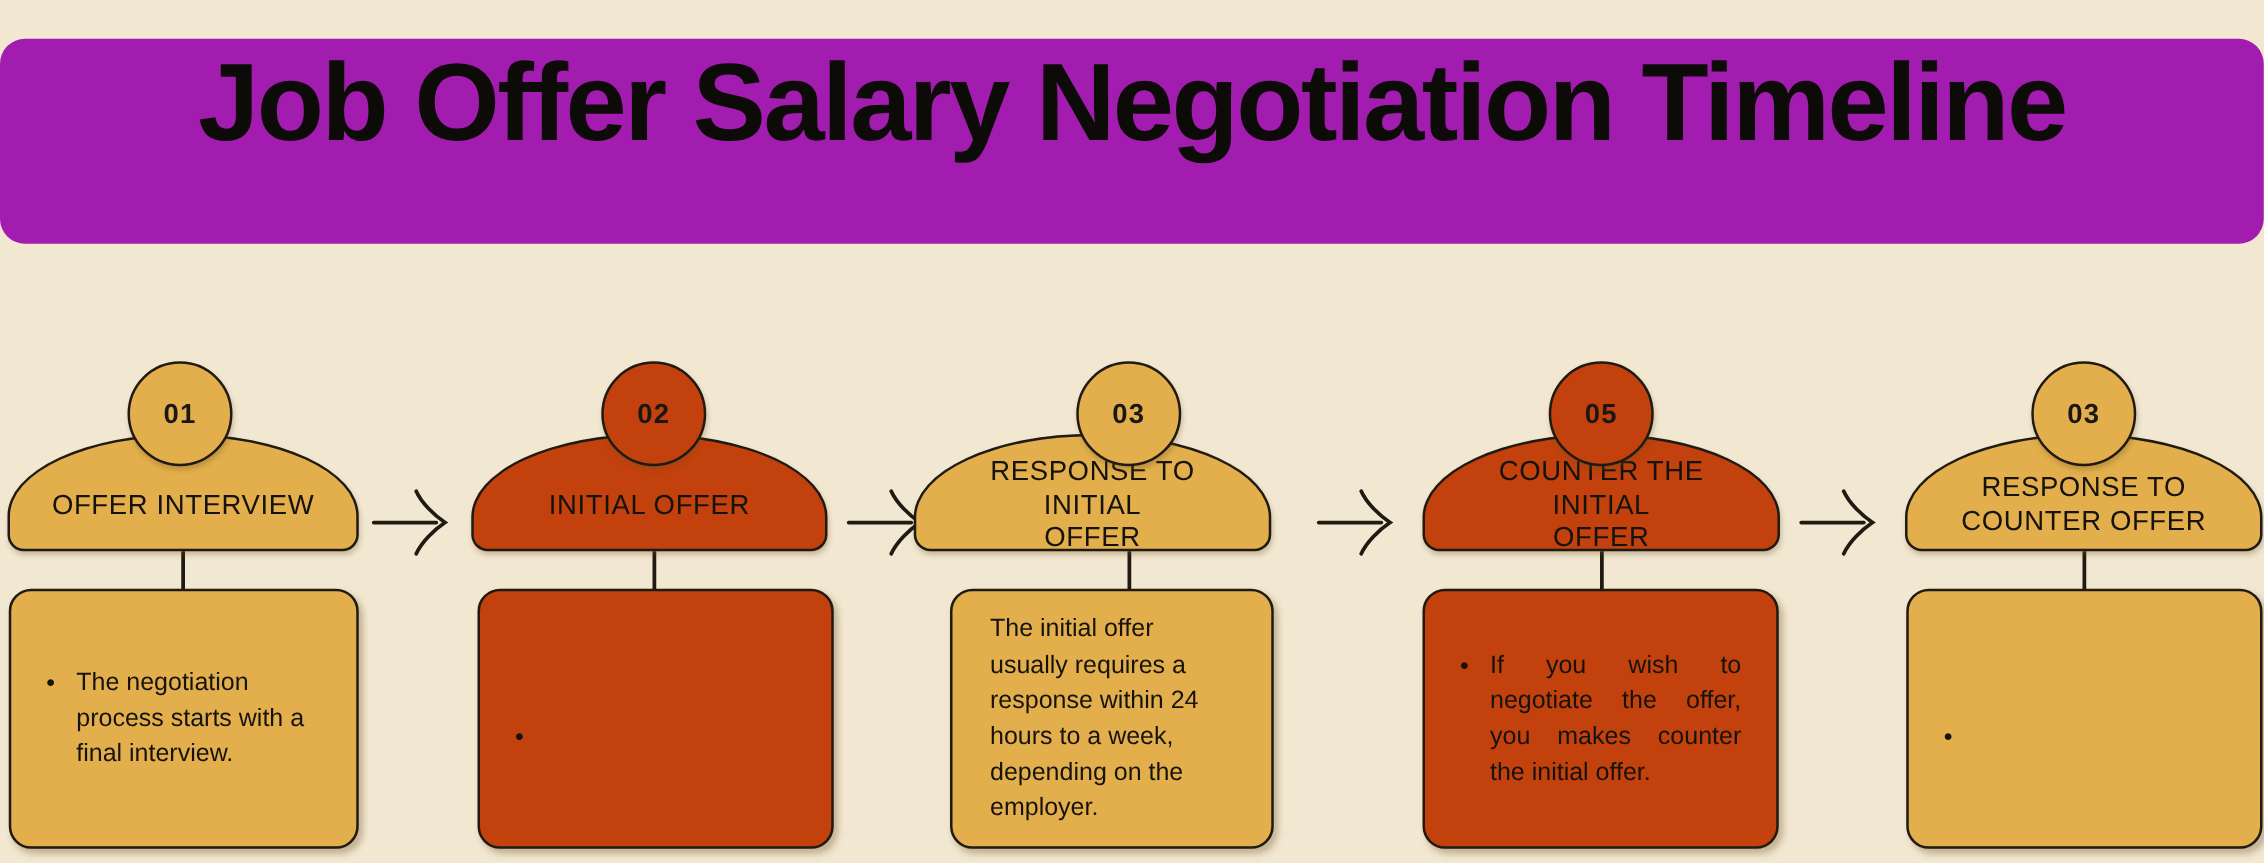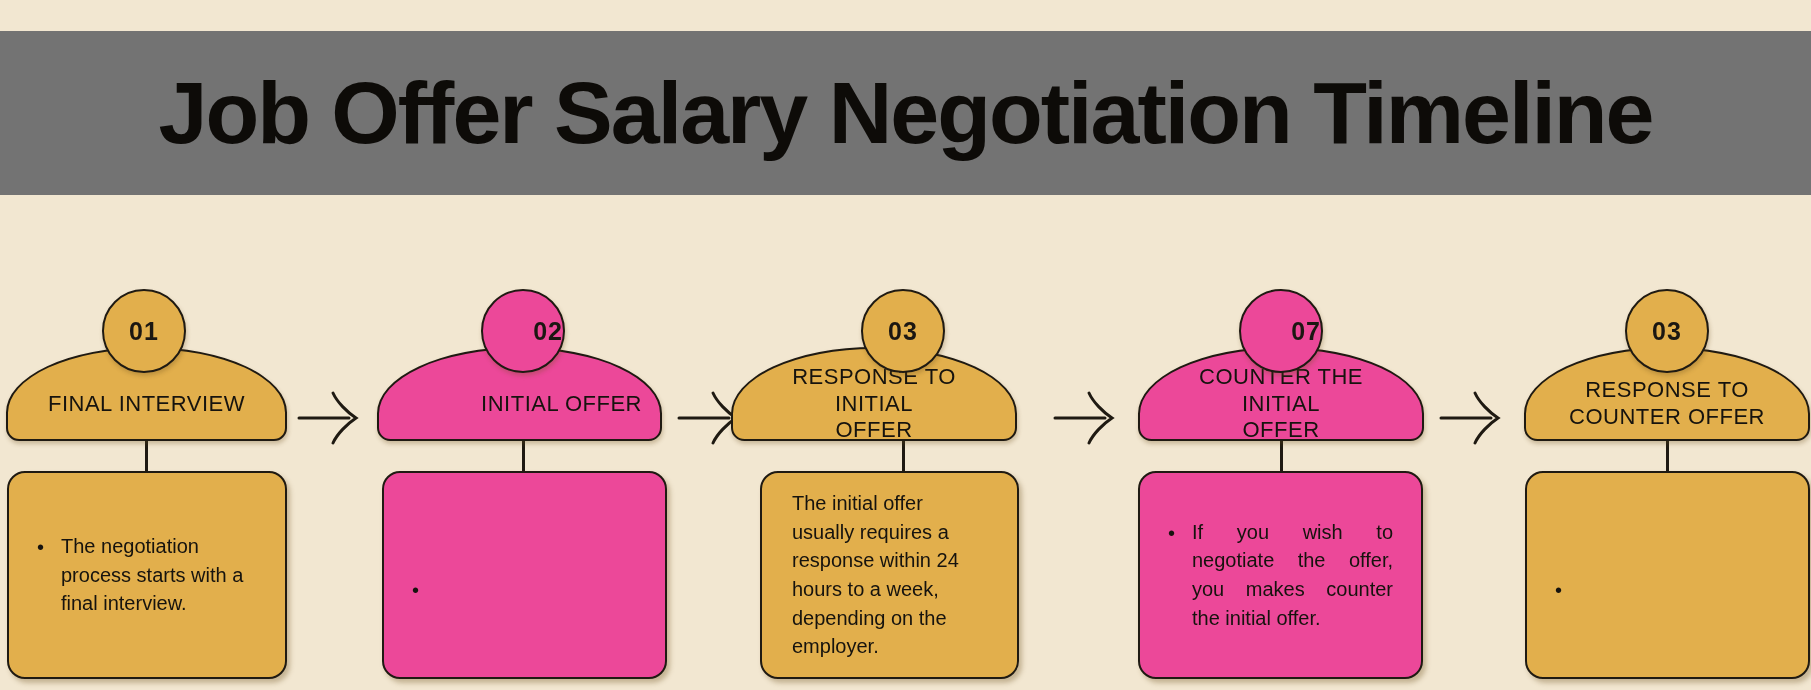--- a/index.html
+++ b/index.html
@@ -6,33 +6,33 @@
   html, body { width: 1811px; height: 690px; }
   body {
     font-family: "Liberation Sans", "DejaVu Sans", sans-serif;
     background: #f2e7d1;
     position: relative;
     overflow: hidden;
     color: #1b1712;
   }
   .banner {
     position: absolute; left: 0; top: 31px; width: 1811px; height: 164px;
-    background: #737373;
-    display: flex; align-items: center; justify-content: center;
+    background: #a21caf;
+    display: flex; align-items: flex-start; justify-content: center; border-radius: 20px;
   }
   .banner h1 {
     font-size: 88px; font-weight: 700; letter-spacing: -2px;
     white-space: nowrap; color: #0d0b08;
   }
   .step { position: absolute; }
   .circle {
     position: absolute; width: 84px; height: 84px; border-radius: 50%;
     border: 2px solid #1f1a12; top: 289px;
     display: flex; align-items: center; justify-content: center;
-    font-size: 25px; font-weight: 800; letter-spacing: 1px;
+    font-size: 22px; font-weight: 800; letter-spacing: 1px;
     box-shadow: 1px 3px 4px rgba(110, 80, 30, 0.30);
     z-index: 3;
   }
   .dome {
     position: absolute; top: 347px; height: 94px;
     border: 2px solid #1f1a12;
     border-radius: 150px 150px 14px 14px / 70px 70px 14px 14px;
     display: flex; align-items: center; justify-content: center;
     text-align: center;
     padding: 26px 18px 6px 18px;
@@ -57,21 +57,21 @@
   .card-text {
     width: 100%; padding: 0 28px 0 30px;
     font-size: 20px; line-height: 1.43; color: #16130e;
   }
   .card-text.with-bullet { padding-left: 52px; position: relative; }
   .card-text .dot {
     position: absolute; left: 28px; top: 1px;
   }
   .card-text.justify { text-align: justify; }
   .gold  { background: #e2af4c; }
-  .cream { background: #ec4899; justify-content: flex-end; }
+  .cream { background: #c2410c; }
   .arrow { position: absolute; top: 390px; width: 66px; height: 56px; z-index: 1; }
   .arrow svg { display: block; }
   
   .s1 .circle { left: 102px; }  .s1 .dome { left: 6px;    width: 281px; }  .s1 .connector { left: 145px; } .s1 .card { left: 7px;    width: 280px; }
   .s2 .circle { left: 481px; }  .s2 .dome { left: 377px;  width: 285px; }  .s2 .connector { left: 522px; } .s2 .card { left: 382px;  width: 285px; }
   .s3 .circle { left: 861px; }  .s3 .dome { left: 731px;  width: 286px; }  .s3 .connector { left: 902px; } .s3 .card { left: 760px;  width: 259px; }
   .s4 .circle { left: 1239px; } .s4 .dome { left: 1138px; width: 286px; }  .s4 .connector { left: 1280px; } .s4 .card { left: 1138px; width: 285px; }
   .s5 .circle { left: 1625px; } .s5 .dome { left: 1524px; width: 286px; }  .s5 .connector { left: 1666px; } .s5 .card { left: 1525px; width: 285px; }
   .a1 { left: 297px; }
   .a2 { left: 677px; }
@@ -80,21 +80,21 @@
 </style>
 </head>
 <body>
 
 <div class="banner">
   <h1>Job Offer Salary Negotiation Timeline</h1>
 </div>
 
 <div class="step s1">
   <div class="dome gold">
-    <div class="label">FINAL INTERVIEW</div>
+    <div class="label">OFFER INTERVIEW</div>
   </div>
   <div class="circle gold">
     <span>01</span>
   </div>
   <div class="connector"></div>
   <div class="card gold">
     <div class="card-text with-bullet">
       <span class="dot">•</span>
       <span>The negotiation process starts with a final interview.</span>
     </div>
@@ -152,21 +152,21 @@
     <path d="M36 3 C 40 12, 50 22, 59 28 C 50 34, 40 44, 36 53" stroke="#1f1a12" stroke-width="3" fill="none" stroke-linecap="round"></path>
   </svg>
 </div>
 
 <div class="step s4">
   <div class="dome cream">
     <div class="label">COUNTER THE INITIAL
 OFFER</div>
   </div>
   <div class="circle cream">
-    <span>07</span>
+    <span>05</span>
   </div>
   <div class="connector"></div>
   <div class="card cream">
     <div class="card-text with-bullet justify">
       <span class="dot">•</span>
       <span>If you wish to negotiate the offer, you makes counter the initial offer.</span>
     </div>
   </div>
 </div>
 

